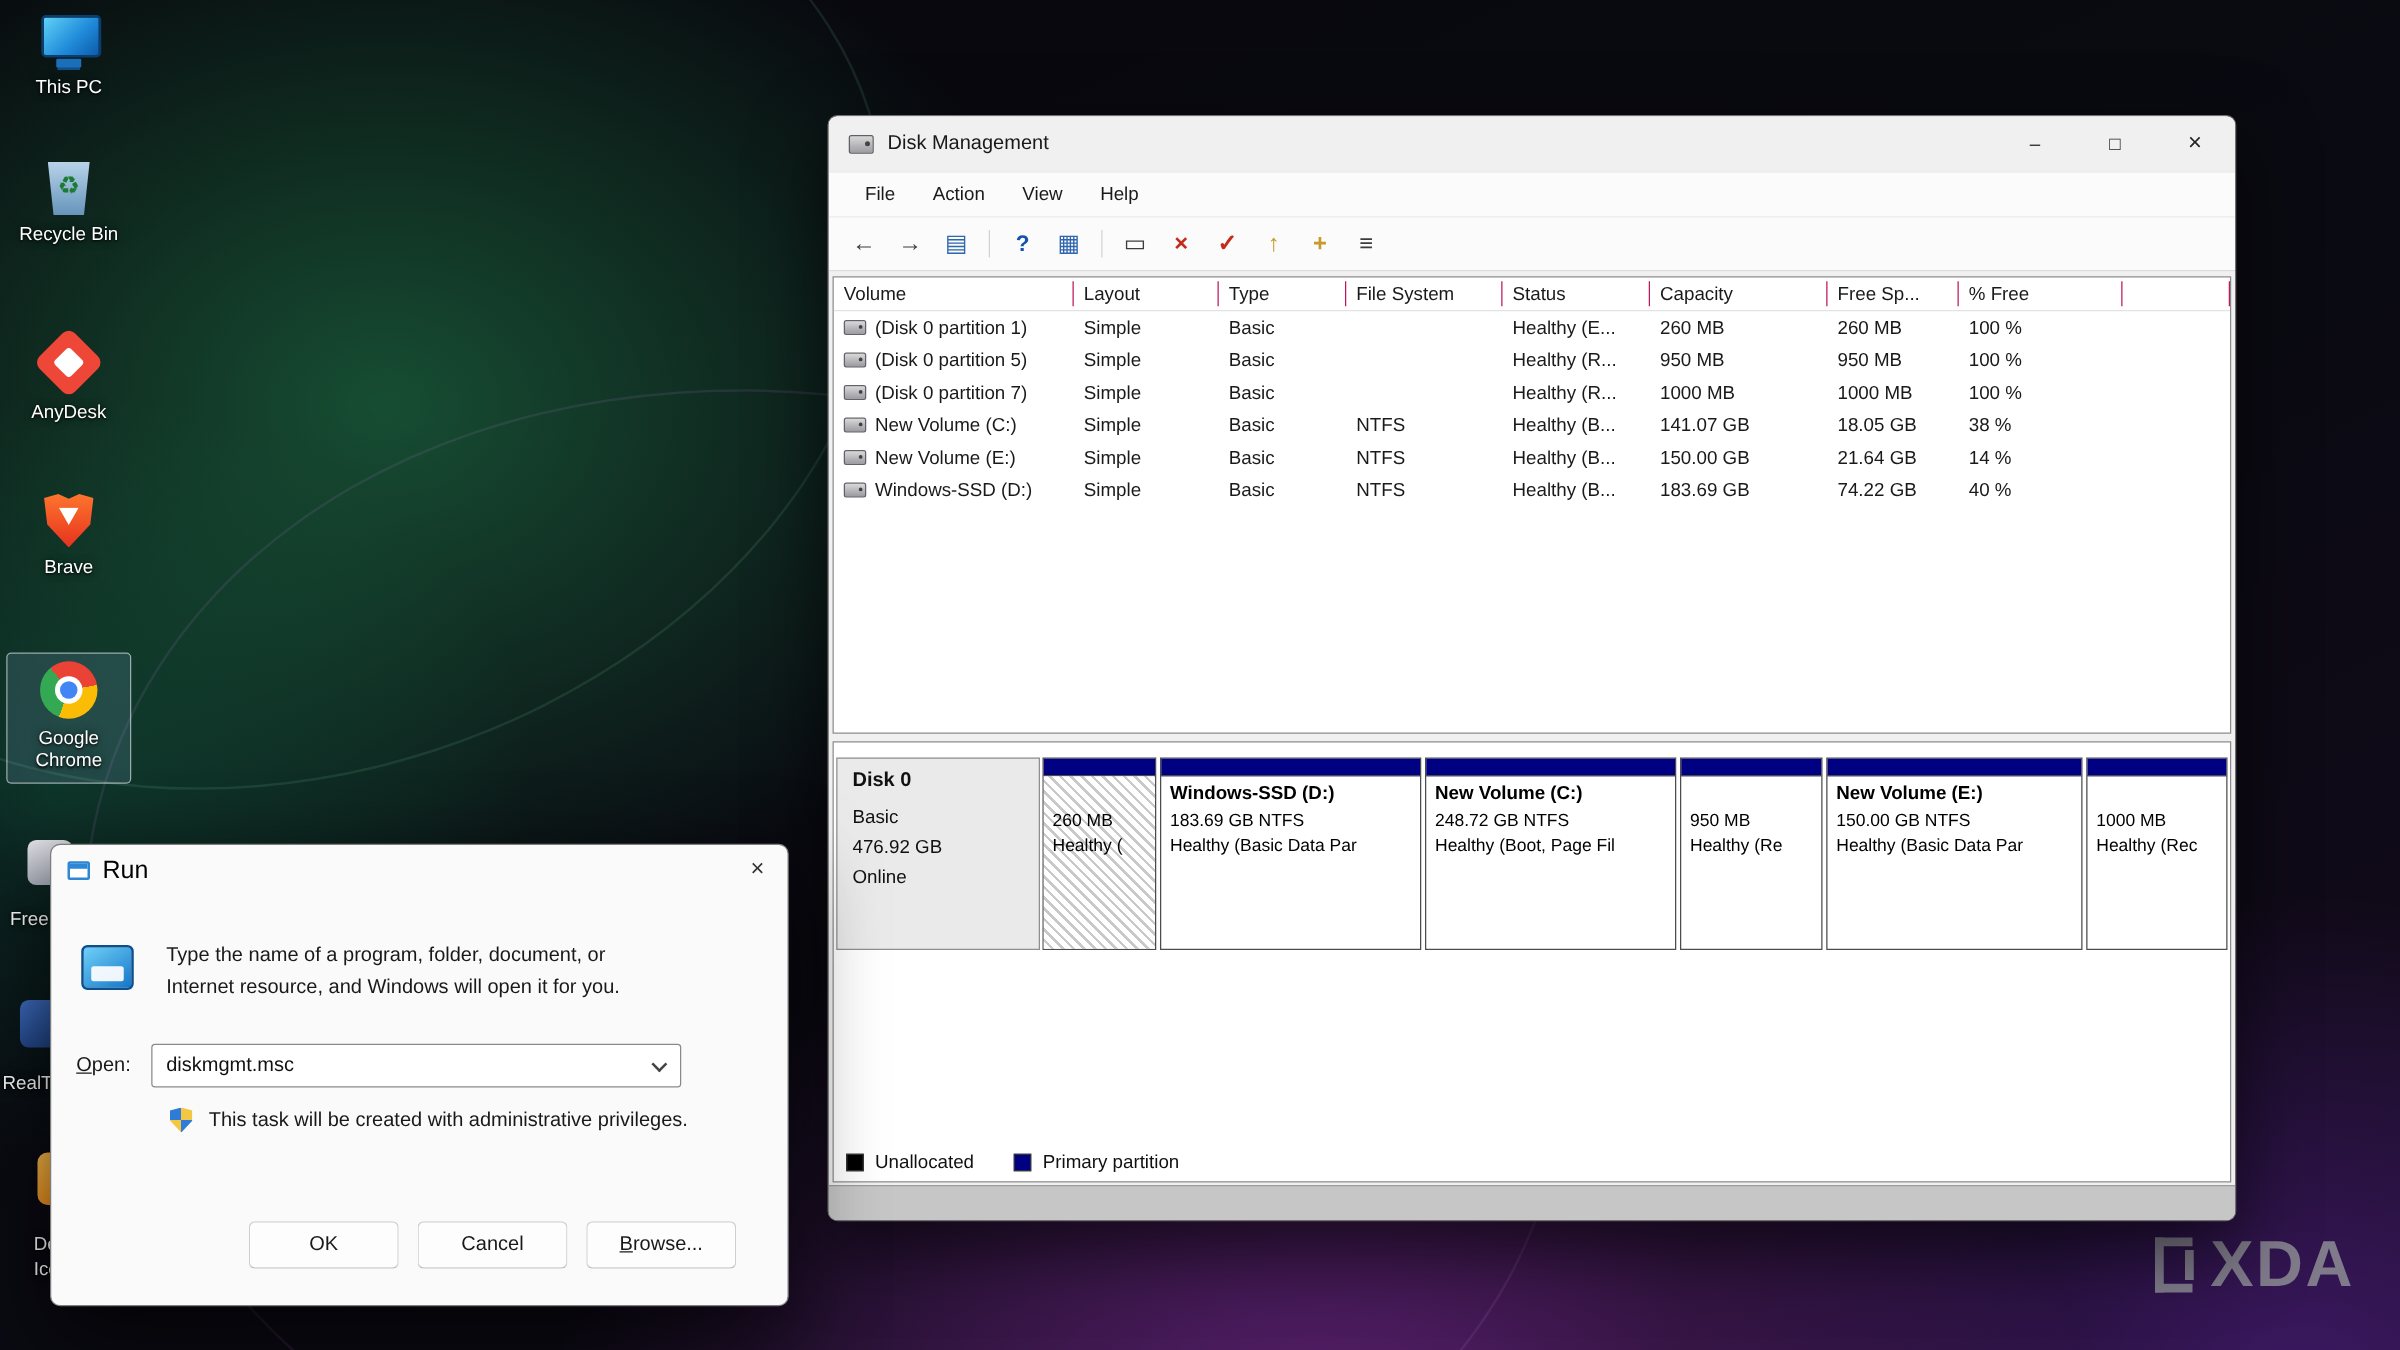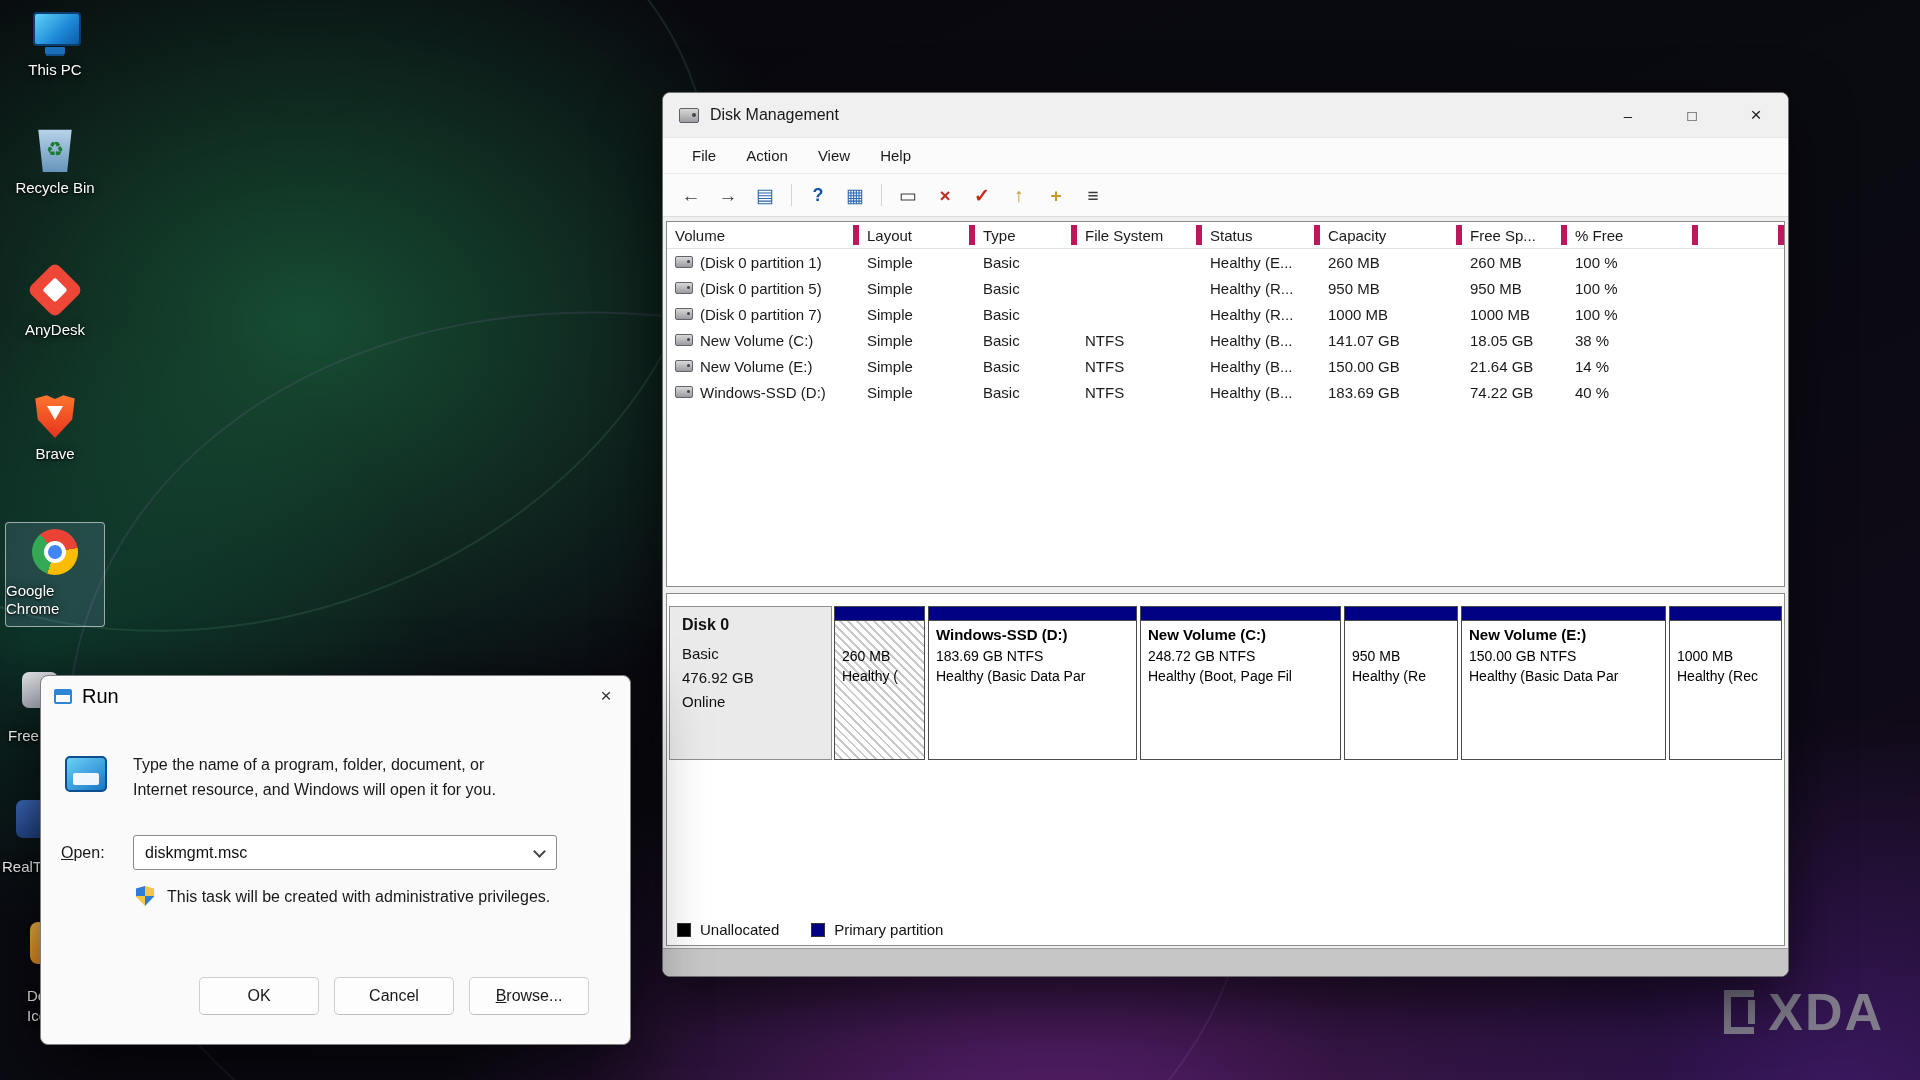--- a/index.html
+++ b/index.html
@@ -14,21 +14,21 @@
       radial-gradient(1000px 800px at 55% 108%, rgba(170,55,205,0.48), transparent 62%),
       radial-gradient(820px 620px at 96% 102%, rgba(120,45,200,0.40), transparent 62%),
       linear-gradient(155deg, #07070c 0%, #0a0a12 55%, #140a1c 100%);
   }
   .swirl { position:absolute; border-radius:50%; pointer-events:none; }
   .swirl1 { width:980px; height:760px; left:-260px; top:-140px; border:2px solid rgba(160,255,200,0.10); transform:rotate(-18deg); }
   .swirl2 { width:1200px; height:940px; left:60px; top:320px; border:2px solid rgba(225,150,255,0.10); transform:rotate(14deg); }
 
   
   .dicon { position:absolute; width:110px; display:flex; flex-direction:column; align-items:center; gap:7px; cursor:default; }
-  .dlabel { color:#fff; font-size:15px; text-align:left; line-height:1.2;
+  .dlabel { color:#fff; font-size:15px; text-align:center; line-height:1.2;
             text-shadow:0 1px 2px rgba(0,0,0,.95), 0 0 7px rgba(0,0,0,.6); }
   .dicon.selected { border:1px solid rgba(255,255,255,.55); background:rgba(160,200,255,.14); border-radius:4px; padding:6px 0 8px; }
 
   .ig { position:relative; }
   .icon-thispc { width:48px; height:42px; }
   .icon-thispc::before { content:""; position:absolute; left:2px; top:0; width:44px; height:30px; border-radius:4px;
     background:linear-gradient(135deg,#5fd2f8 0%,#1e88d8 60%,#0d5ca8 100%); border:2px solid #0b3e6e; }
   .icon-thispc::after { content:""; position:absolute; left:14px; bottom:0; width:20px; height:7px; background:#1a6fb8; border-radius:1px; box-shadow:0 3px 0 -1px #0d4f86; }
 
   .icon-recycle { width:38px; height:46px; background:linear-gradient(180deg, rgba(205,232,255,.92), rgba(118,168,214,.85));
@@ -74,21 +74,21 @@
     display:flex; align-items:center; padding-left:12px; gap:5px; }
   .tb-btn { width:32px; height:32px; display:flex; align-items:center; justify-content:center; border-radius:3px; }
   .tb-g { font-size:19px; line-height:1; }
   .tb-sep { width:1px; height:22px; background:#d3d3d3; margin:0 5px; }
   .c-dark { color:#3c3c3c; } .c-blue { color:#2f66ad; } .c-helpblue { color:#1552ae; font-weight:bold; font-size:18px; }
   .c-red { color:#c42b1c; font-weight:bold; } .c-gold { color:#c79a2a; font-weight:bold; }
 
   .dm-listpane { position:absolute; left:3px; right:3px; top:128px; height:366px; background:#fff; border:1px solid #8a8a8a; overflow:hidden; }
   .dm-grid { display:grid; grid-template-columns:192px 116px 102px 125px 118px 142px 105px 131px 1fr; align-items:center; }
   .dm-header { height:27px; border-bottom:1px solid #e3e3e3; font-size:15px; color:#1a1a1a; }
-  .dm-header .hcell { height:20px; display:flex; align-items:center; padding:0 8px; border-right:6px solid #be185d; overflow:hidden; white-space:nowrap; }
+  .dm-header .hcell { height:20px; display:flex; align-items:center; padding:0 8px; border-right:1px solid #be185d; overflow:hidden; white-space:nowrap; }
   .dm-row { height:26px; font-size:15px; color:#1a1a1a; }
   .dm-row .cell { padding:0 8px; overflow:hidden; white-space:nowrap; display:flex; align-items:center; gap:7px; }
   .vol-icon { width:18px; height:12px; flex:none; background:linear-gradient(#d9d9d9,#9b9ba1); border:1px solid #62626a; border-radius:2px; position:relative; }
   .vol-icon::after { content:""; position:absolute; right:2px; top:3px; width:3px; height:3px; border-radius:50%; background:#3f3f46; }
 
   .dm-bottompane { position:absolute; left:3px; right:3px; top:500px; height:353px; background:#fff; border:1px solid #8a8a8a; }
   .disk-row { position:absolute; left:2px; top:12px; right:2px; height:154px; display:flex; }
   .disk-info { width:163px; flex:none; background:#eaeaea; border:1px solid #8f8f8f; padding:9px 12px; }
   .disk-info .dname { font-weight:bold; font-size:16px; color:#111; margin-bottom:8px; }
   .disk-info .dline { font-size:15px; color:#111; line-height:1.6; }
@@ -118,21 +118,21 @@
   .run-title { margin-left:10px; font-size:20px; color:#000000; }
   .run-close { margin-left:auto; width:48px; height:40px; display:flex; align-items:center; justify-content:center; font-size:19px; color:#333; }
 
   .run-bigicon { position:absolute; left:24px; top:80px; width:42px; height:36px; border-radius:5px;
     background:linear-gradient(145deg,#6fd0f8,#1576c8); border:2px solid #0c4f8e; }
   .run-bigicon::after { content:""; position:absolute; left:6px; bottom:5px; right:6px; height:12px; background:rgba(255,255,255,.92); border-radius:2px; }
   .run-desc { position:absolute; left:92px; top:77px; width:404px; font-size:16px; color:#191919; line-height:1.55; }
 
   .run-open-label { position:absolute; left:20px; top:168px; font-size:16px; color:#191919; }
   .u { text-decoration:underline; }
-  .run-combo { position:absolute; left:92px; top:159px; width:424px; height:35px; }
+  .run-combo { position:absolute; left:80px; top:159px; width:424px; height:35px; }
   .run-input { width:100%; height:100%; border:1px solid #8a8a8a; border-radius:3px; background:#fff;
     font-family:inherit; font-size:16px; color:#111; padding:0 36px 0 11px; outline:none; }
   .combo-chevron { position:absolute; right:13px; top:12px; width:9px; height:9px; border-right:2px solid #444; border-bottom:2px solid #444; transform:rotate(45deg); }
 
   .run-admin { position:absolute; left:95px; top:210px; display:flex; align-items:flex-end; gap:13px; }
   .shield { width:18px; height:20px; clip-path:polygon(50% 0, 100% 12%, 100% 52%, 50% 100%, 0 52%, 0 12%);
     background:conic-gradient(#f2c744 0 90deg, #2f7bd8 0 180deg, #f2c744 0 270deg, #2f7bd8 0); }
   .run-admin-text { font-size:16px; color:#191919; }
 
   .run-btn { position:absolute; top:301px; width:120px; height:38px; background:#fdfdfd; border:1px solid #cfcfcf;

